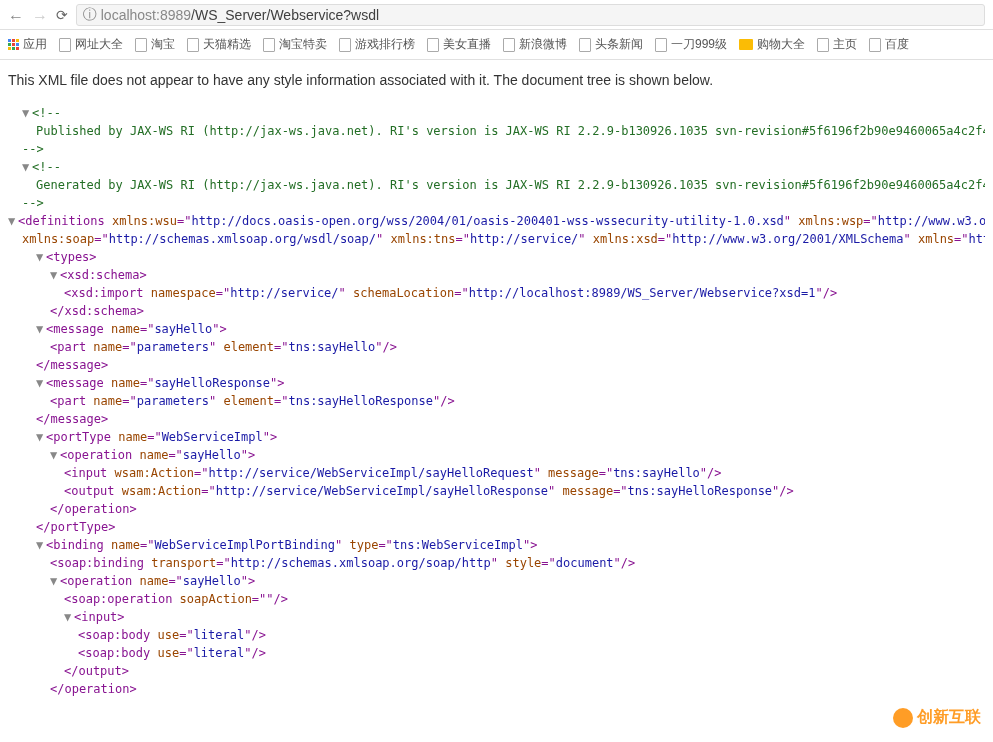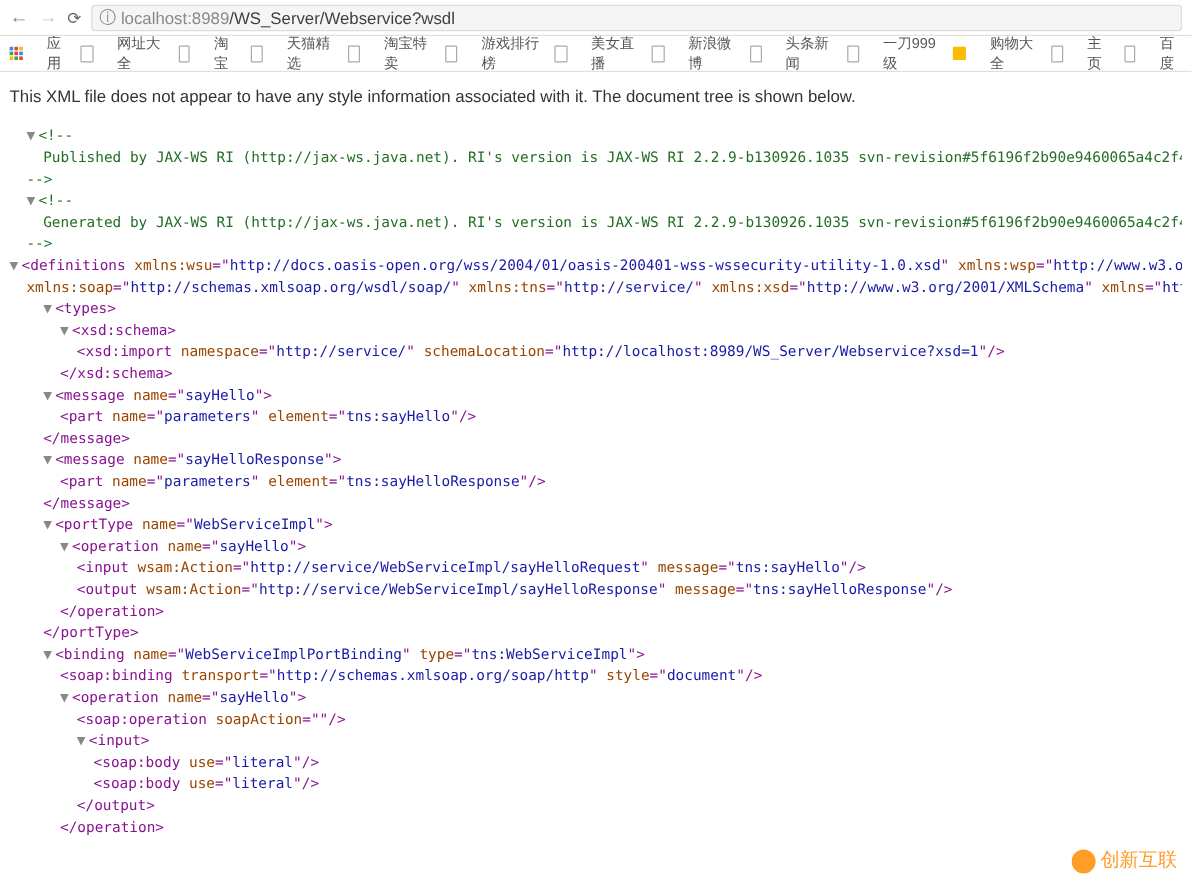--- a/index.html
+++ b/index.html
@@ -6,40 +6,40 @@
 body { font-family: Arial, sans-serif; font-size: 13px; background: #fff; width: 993px; }
 .toolbar { height: 30px; display: flex; align-items: center; padding: 0 8px; border-bottom: 1px solid #e0e0e0; gap: 8px; }
 .nav-btn { color: #888; font-size: 16px; cursor: default; }
 .nav-btn.fwd { color: #ccc; }
 .reload { color: #666; font-size: 14px; }
 .addr-bar { flex: 1; display: flex; align-items: center; background: #f5f5f5; border: 1px solid #ddd; border-radius: 3px; padding: 2px 6px; height: 22px; font-size: 14px; }
 .addr-icon { margin-right: 4px; color: #888; }
 .addr-text { color: #888; }
 .addr-text .path { color: #404040; }
 .bookmarks { height: 30px; display: flex; align-items: center; padding: 0 8px; border-bottom: 1px solid #e0e0e0; gap: 12px; font-size: 12px; }
-.bm-item { display: flex; align-items: center; gap: 20px; color: #555; cursor: pointer; justify-content: flex-end; }
+.bm-item { display: flex; align-items: center; gap: 4px; color: #555; cursor: pointer; justify-content: flex-end; }
 .apps-icon { display: inline-grid; grid-template-columns: repeat(3,3px); grid-template-rows: repeat(3,3px); gap: 1px; }
 .apps-icon span { background: #4285f4; }
 .apps-icon span:nth-child(2){background:#ea4335}.apps-icon span:nth-child(3){background:#fbbc05}
 .apps-icon span:nth-child(4){background:#34a853}.apps-icon span:nth-child(5){background:#ea4335}
 .apps-icon span:nth-child(6){background:#4285f4}.apps-icon span:nth-child(7){background:#fbbc05}
 .apps-icon span:nth-child(8){background:#34a853}.apps-icon span:nth-child(9){background:#ea4335}
 .doc-icon { width: 12px; height: 14px; border: 1px solid #aaa; border-radius: 1px; position: relative; }
 .folder-icon { width: 14px; height: 11px; background: #fbbc05; border-radius: 1px; }
 .content { padding: 12px 8px; }
 .notice { font-size: 14px; color: #333; margin-bottom: 16px; }
 .xml { font-family: Consolas, monospace; font-size: 12px; line-height: 1.5; white-space: nowrap; overflow-x: hidden; }
 .line { display: block; }
 .toggle { color: #888; cursor: pointer; display: inline-block; width: 10px; }
 .tag { color: #881391; }
 .attr-name { color: #994500; }
 .attr-val { color: #1a1aa6; }
 .comment { color: #236e25; }
 .eq { color: #881391; }
-.watermark { position: fixed; right: 12px; bottom: 14px; font-size: 16px; color: #ff8c00; font-weight: normal; opacity: 0.85; display: flex; align-items: center; gap: 4px; }
+.watermark { position: fixed; right: 12px; bottom: 14px; font-size: 16px; color: #ff8c00; font-weight: bold; opacity: 0.85; display: flex; align-items: center; gap: 4px; }
 .wm-icon { width: 20px; height: 20px; background: #ff8c00; border-radius: 50%; position: relative; }
 </style>
 </head>
 <body>
 
 <div class="toolbar">
   <span class="nav-btn">←</span>
   <span class="nav-btn fwd">→</span>
   <span class="reload">⟳</span>
   <div class="addr-bar">

